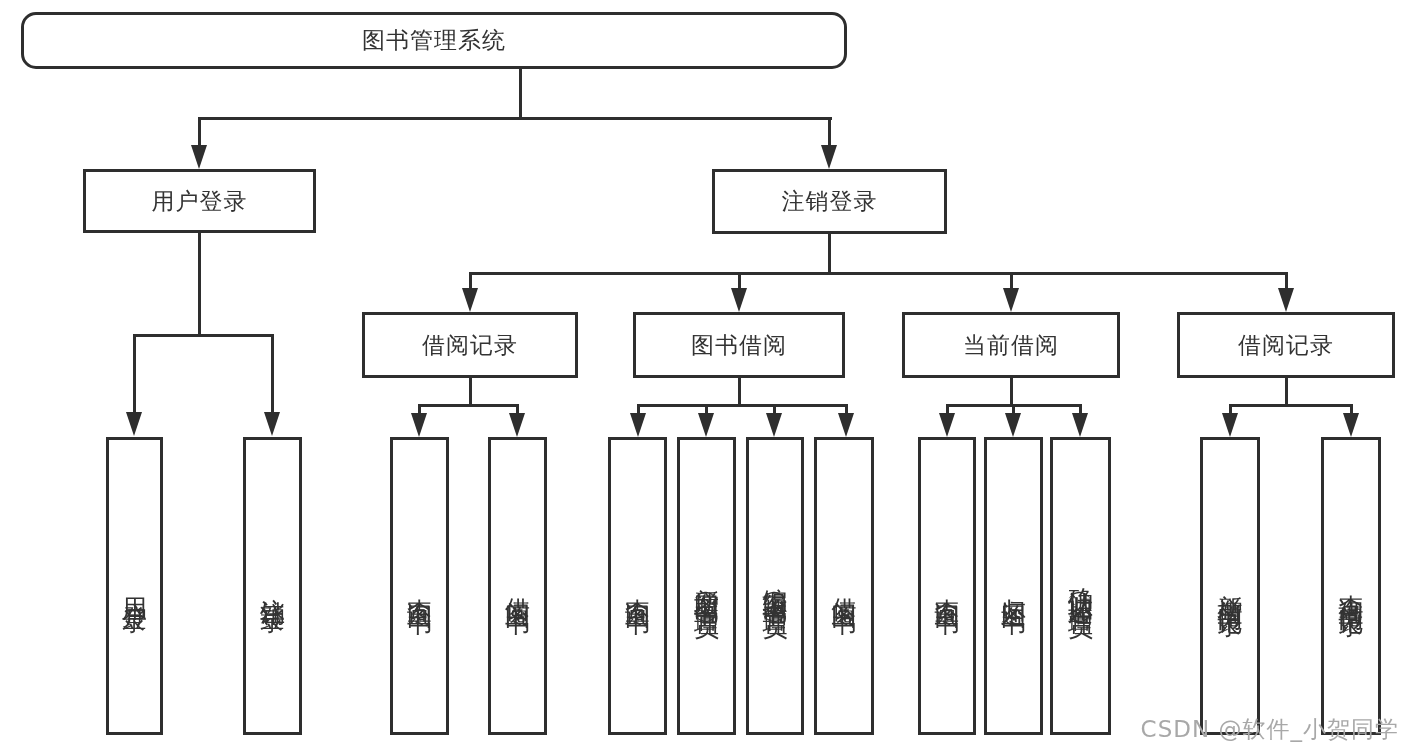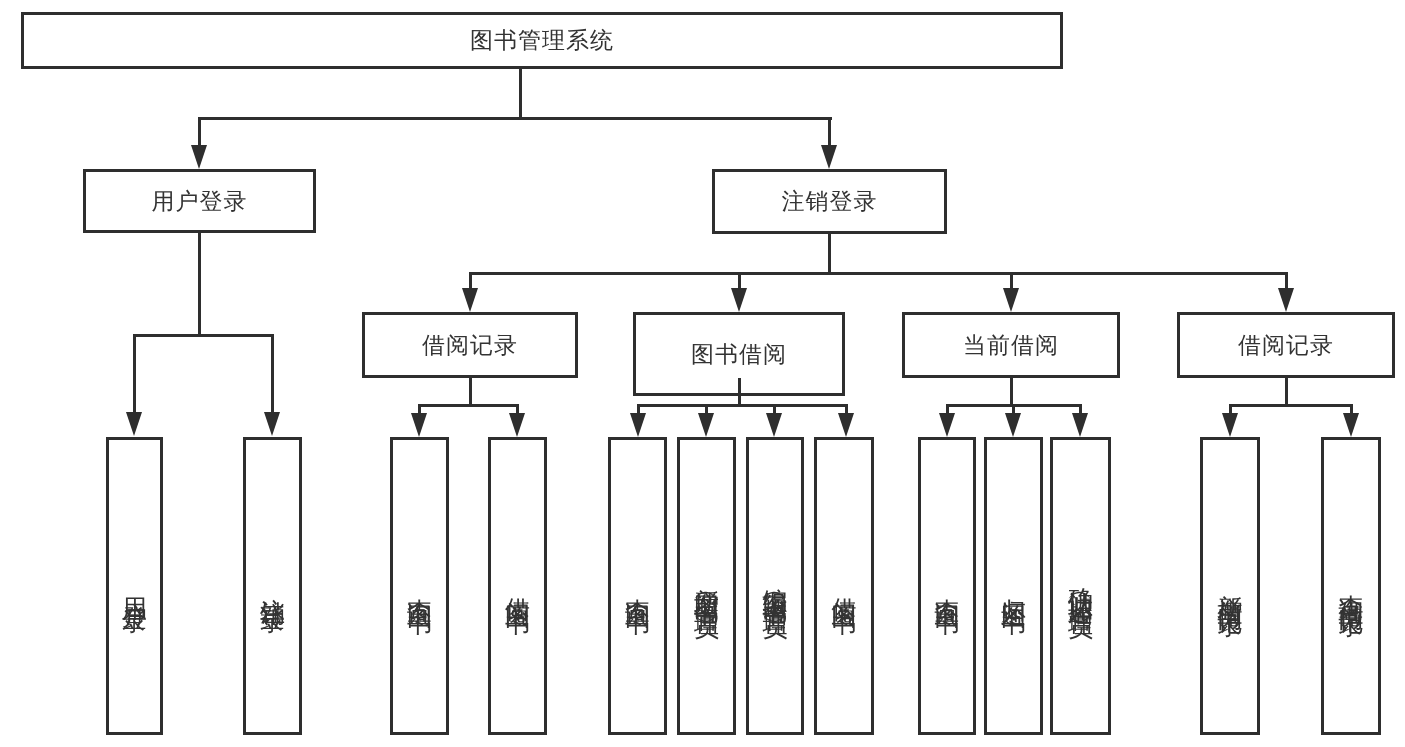--- a/index.html
+++ b/index.html
@@ -28,21 +28,21 @@
   .watermark{
     position:absolute;top:714px;right:6px;font-size:23px;color:#a8a8a8;
     letter-spacing:1px;white-space:nowrap;
   }
 </style>
 </head>
 <body>
 
 <div id="stage">
 
-  <div class="box hbox" style="left:21px;top:12px;width:1042px;height:57px;">
+  <div class="box hbox" style="left:21px;top:12px;width:826px;height:57px;border-radius:15px;">
     <span>图书管理系统</span>
   </div>
 
   <div class="vline" style="left:519px;top:69px;height:48px;"></div>
   <div class="hline" style="left:198px;top:117px;width:634px;"></div>
   <div class="vline" style="left:198px;top:117px;height:30px;"></div>
   <div class="arrow" style="left:191px;top:145px;"></div>
   <div class="vline" style="left:828px;top:117px;height:30px;"></div>
   <div class="arrow" style="left:821px;top:145px;"></div>
 
@@ -67,21 +67,21 @@
   <div class="vline" style="left:738px;top:272px;height:18px;"></div>
   <div class="arrow" style="left:731px;top:288px;"></div>
   <div class="vline" style="left:1010px;top:272px;height:18px;"></div>
   <div class="arrow" style="left:1003px;top:288px;"></div>
   <div class="vline" style="left:1285px;top:272px;height:18px;"></div>
   <div class="arrow" style="left:1278px;top:288px;"></div>
 
   <div class="box hbox" style="left:362px;top:312px;width:216px;height:66px;">
     <span>借阅记录</span>
   </div>
-  <div class="box hbox" style="left:633px;top:312px;width:212px;height:84px;">
+  <div class="box hbox" style="left:633px;top:312px;width:212px;height:66px;">
     <span>图书借阅</span>
   </div>
   <div class="box hbox" style="left:902px;top:312px;width:218px;height:66px;">
     <span>当前借阅</span>
   </div>
   <div class="box hbox" style="left:1177px;top:312px;width:218px;height:66px;">
     <span>借阅记录</span>
   </div>
 
   <div class="vline" style="left:469px;top:378px;height:29px;"></div>
@@ -155,14 +155,15 @@
     <span>确认归还（管理员）</span>
   </div>
 
   <div class="box vbox" style="left:1200px;width:60px;">
     <span>新增借阅记录</span>
   </div>
   <div class="box vbox" style="left:1321px;width:60px;">
     <span>查询借阅记录</span>
   </div>
 
+  <div class="watermark">CSDN @软件_小贺同学</div>
 
 </div>
 
 </body></html>

